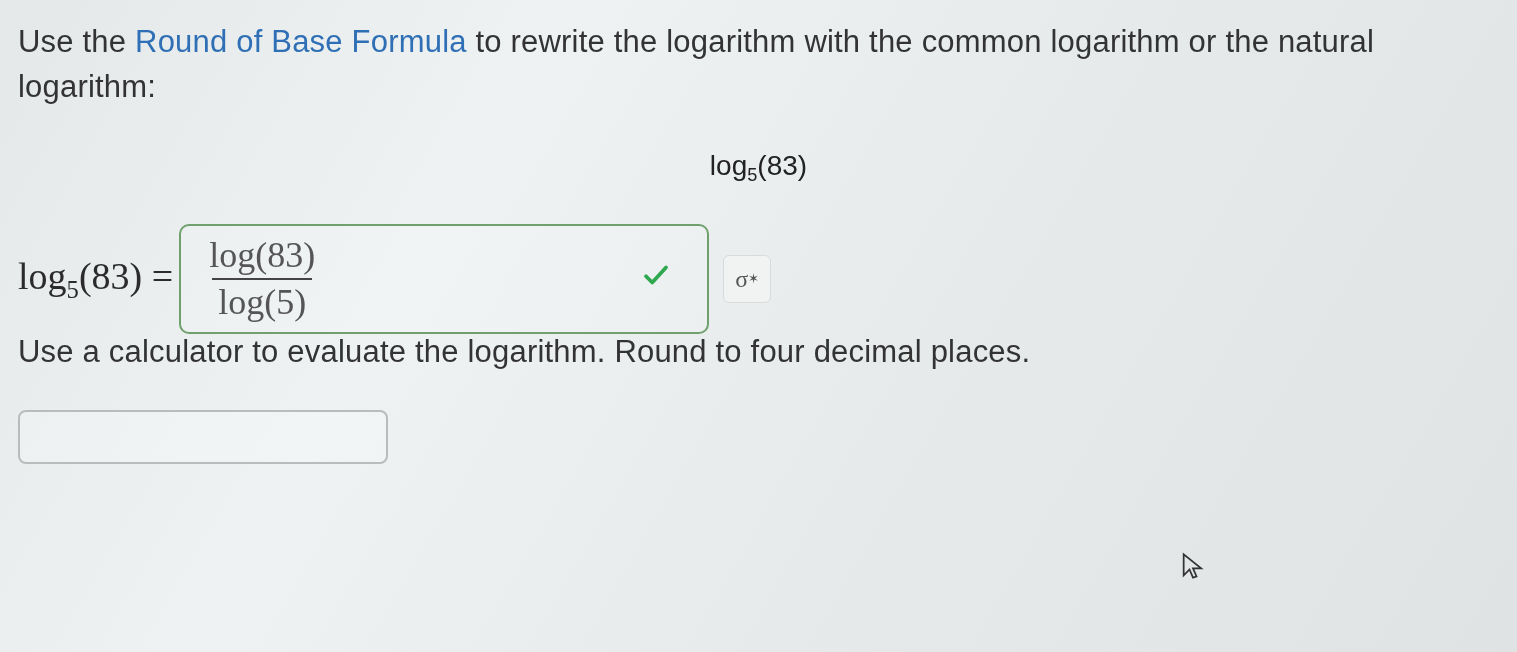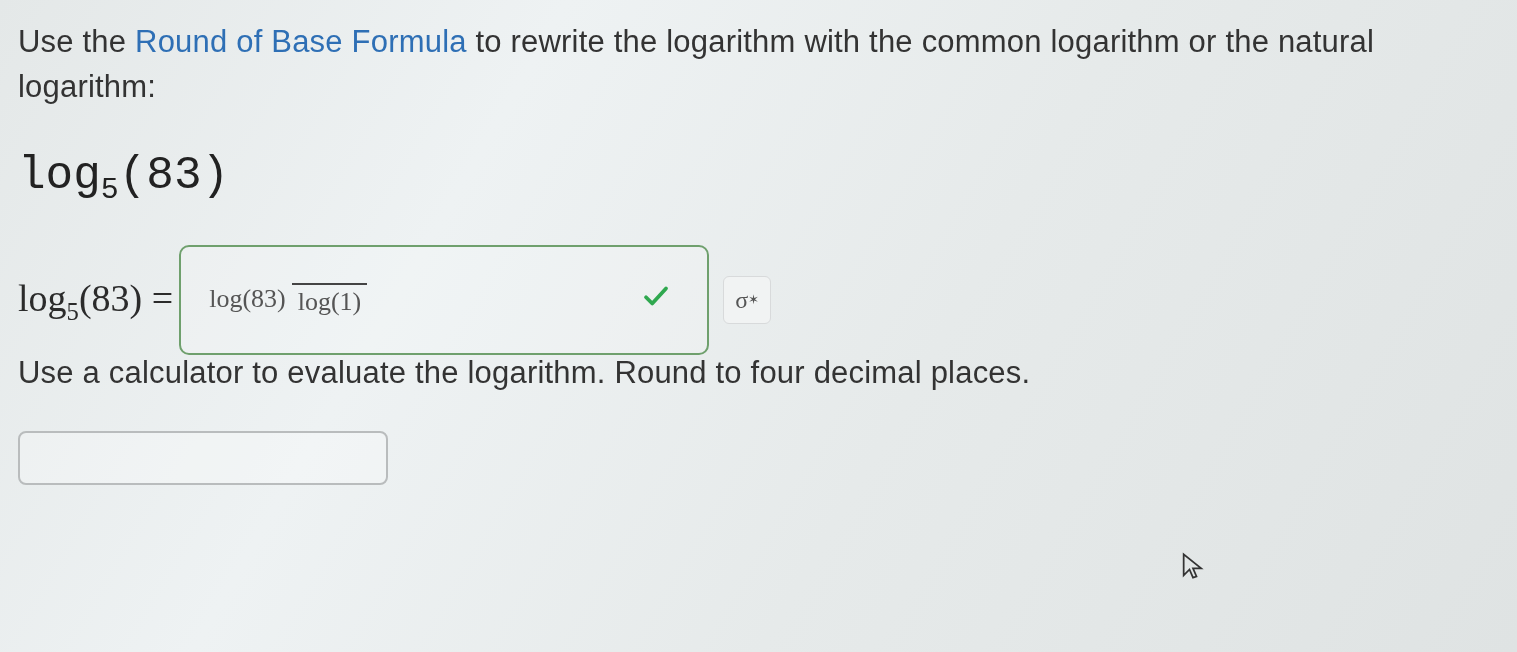--- a/index.html
+++ b/index.html
@@ -19,23 +19,24 @@
     color: #333;
     font-weight: 400;
     letter-spacing: 0.2px;
   }
   .link-text {
     color: #2e6fb5;
     cursor: pointer;
   }
   .expr1 {
     margin-top: 40px;
-    font-family: Liberation Mono, monospace;
-    font-size: 46px;
+    font-family: Liberation Sans, sans-serif;
+    font-size: 28px;
     color: #222;
+    text-align: center;
   }
   .sub { font-size: 0.65em; vertical-align: -0.35em; }
   .answer-row {
     margin-top: 38px;
     display: flex;
     align-items: center;
     gap: 6px;
   }
   .lhs {
     font-family: 'Times New Roman', serif;
@@ -49,23 +50,23 @@
     min-width: 530px;
     border: 2px solid #6fa06d;
     border-radius: 10px;
     background: rgba(255,255,255,0.15);
     padding: 10px 22px;
     font-family: 'Times New Roman', serif;
     color: #555;
   }
   .frac {
     display: inline-flex;
-    flex-direction: row;
+    flex-direction: column;
     align-items: center;
-    font-size: 26px;
+    font-size: 36px;
     line-height: 1.15;
   }
   .frac .num { padding: 0 6px 2px 6px; }
   .frac .den { border-top: 2px solid #444; padding: 2px 6px 0 6px; }
   .check-wrap {
     margin-left: auto;
     display: flex;
     align-items: center;
   }
   .check {
@@ -128,21 +129,21 @@
   <span>log</span><span class="sub">5</span><span>(83)</span>
 </div>
 
 <div class="answer-row">
   <div class="lhs">
     <span>log</span><span class="sub">5</span><span>(83) =</span>
   </div>
   <div class="answer-box">
     <span class="frac">
       <span class="num">log(83)</span>
-      <span class="den">log(1)</span>
+      <span class="den">log(5)</span>
     </span>
     <span class="check-wrap">
       <span class="check">
         <svg width="30" height="30" viewBox="0 0 24 24" fill="none" stroke="#2fa84f" stroke-width="3" stroke-linecap="round" stroke-linejoin="round">
             <polyline points="4 13 9 18 20 6"></polyline>
           </svg>
       </span>
     </span>
   </div>
   <div class="format-btn">

